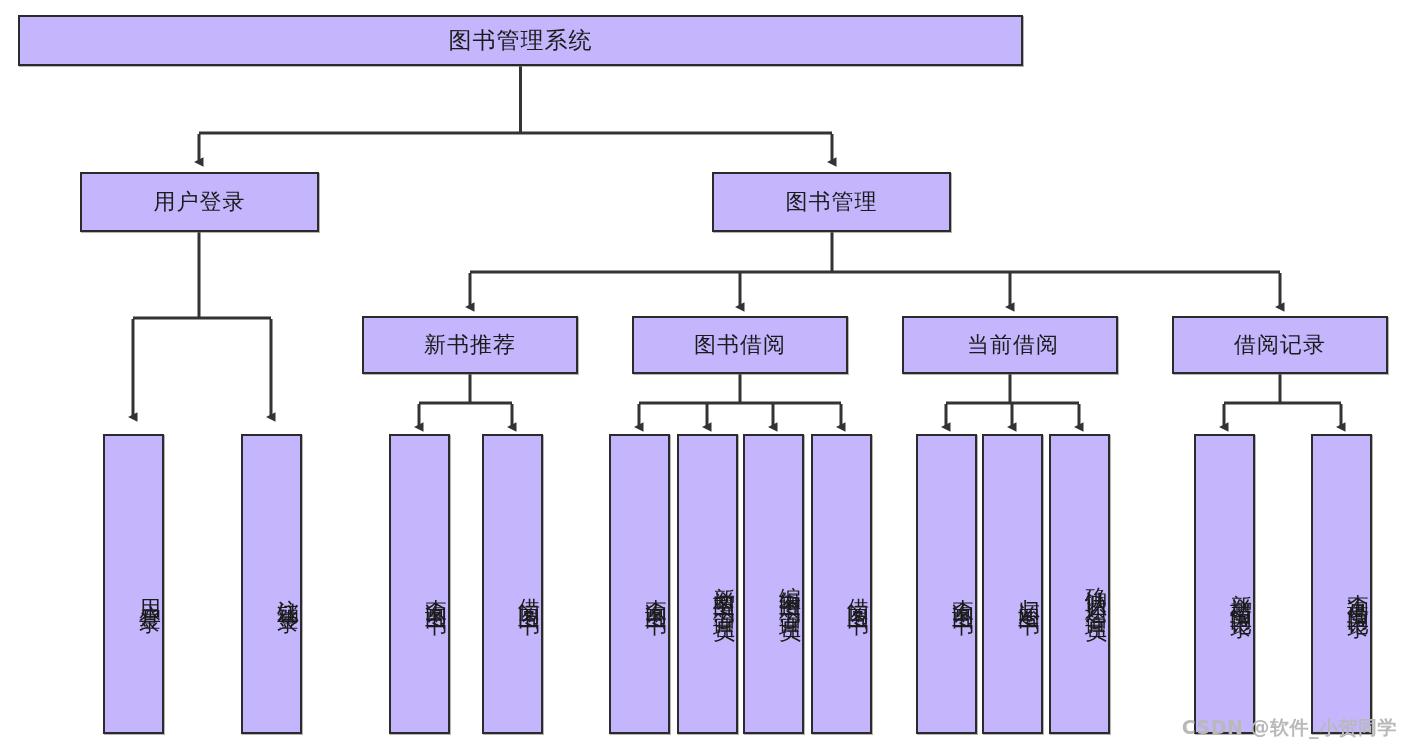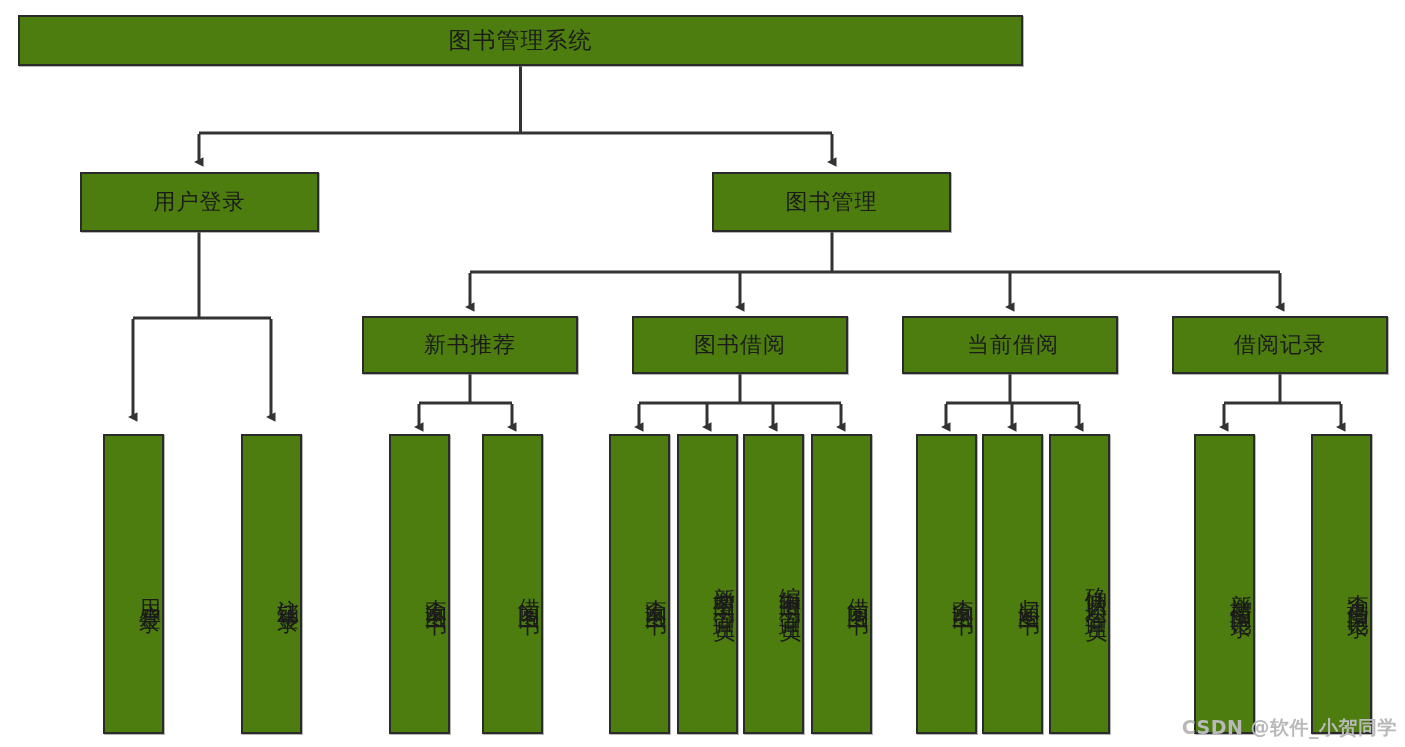--- a/index.html
+++ b/index.html
@@ -10,21 +10,21 @@
     font-family:"DejaVu Sans","Liberation Sans",sans-serif;
     overflow:hidden;
     position:relative;
   }
   #canvas{position:absolute;inset:0;width:1405px;height:747px;}
   .edges{position:absolute;left:0;top:0;width:1405px;height:747px;pointer-events:none;}
 
   .node{
     position:absolute;
     box-sizing:border-box;
-    background:#4d7c0f;
+    background:#c4b5fd;
     border:2.5px solid #2b2b2b;
     display:flex;
     align-items:center;
     justify-content:center;
     color:#1b1b1b;
     box-shadow:1px 1px 0 rgba(120,120,120,.55);
   }
   .node.h{
     font-size:22px;
     letter-spacing:1px;

